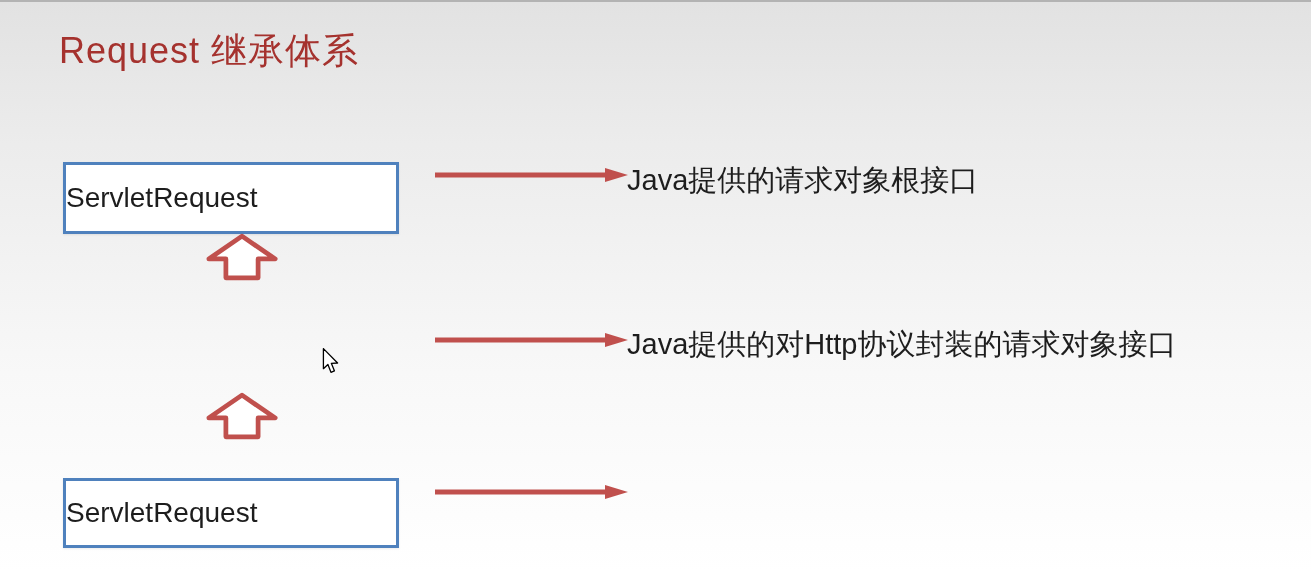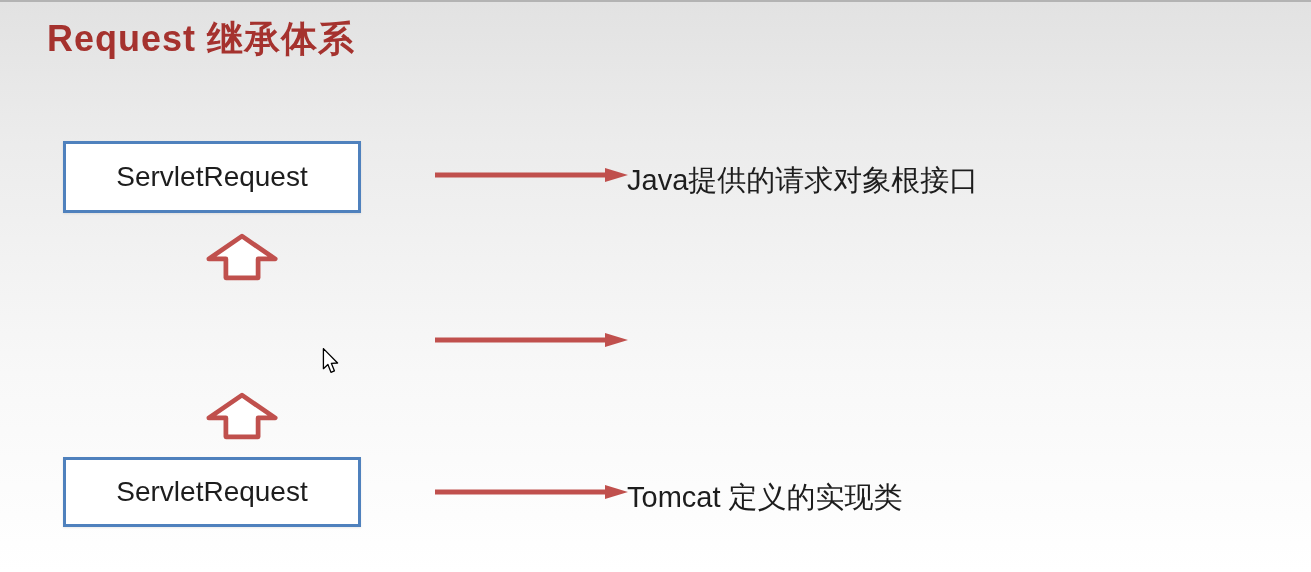--- a/index.html
+++ b/index.html
@@ -18,39 +18,39 @@
     width: 1311px;
     height: 572px;
     background: linear-gradient(180deg, #e2e2e2 0%, #ececec 25%, #f8f8f8 65%, #ffffff 100%);
     border-top: 2px solid #b3b3b3;
     box-sizing: border-box;
   }
   .title {
     position: absolute;
     left: 47px;
     top: 14px;
-    margin: 0;
+    margin: 12px;
     font-size: 36px;
     line-height: 46px;
-    font-weight: 700;
+    font-weight: 400;
     color: var(--title, #a5322e);
     letter-spacing: 1px;
   }
   .class-box {
     position: absolute;
     left: 63px;
-    width: 298px;
+    width: 336px;
     height: 72px;
     box-sizing: border-box;
     background: #ffffff;
     border: 3px solid var(--box-border, #4f81bd);
     display: flex;
     align-items: center;
-    justify-content: center;
     box-shadow: 0 1px 2px rgba(0,0,0,0.08);
+    margin-top: 21px;
   }
   .class-box .label {
     font-size: 28px;
     color: var(--text, #1d1d1d);
   }
   .box-1 { top: 139px; }
   .box-2 { top: 297px; }
   .box-3 { top: 455px; height: 70px; }
 
   .up-arrow {
@@ -109,31 +109,31 @@
   <div class="desc desc-1">Java提供的请求对象根接口</div>
 
   <svg class="up-arrow up-arrow-1" viewBox="0 0 76 50">
     <polygon points="38,3 73,27 55,27 55,47 21,47 21,27 3,27" fill="#ffffff" stroke="#c0504d" stroke-width="5" stroke-linejoin="round"></polygon>
   </svg>
 
   <svg class="right-arrow right-arrow-2" viewBox="0 0 195 20">
     <line x1="2" y1="10" x2="174" y2="10" stroke="#c0504d" stroke-width="5"></line>
     <polygon points="172,3 195,10 172,17" fill="#c0504d"></polygon>
   </svg>
+  <div class="desc desc-2">Java提供的对Http协议封装的请求对象接口</div>
 
   <svg class="up-arrow up-arrow-2" viewBox="0 0 76 50">
     <polygon points="38,3 73,27 55,27 55,47 21,47 21,27 3,27" fill="#ffffff" stroke="#c0504d" stroke-width="5" stroke-linejoin="round"></polygon>
   </svg>
 
   <div class="class-box box-3">
     <span class="label">ServletRequest</span>
   </div>
   <svg class="right-arrow right-arrow-3" viewBox="0 0 195 20">
     <line x1="2" y1="10" x2="174" y2="10" stroke="#c0504d" stroke-width="5"></line>
     <polygon points="172,3 195,10 172,17" fill="#c0504d"></polygon>
   </svg>
-  <div class="desc desc-3">Tomcat 定义的实现类</div>
 
   <svg class="cursor" viewBox="0 0 14 22">
     <path d="M1,0.5 L1,17.5 L4.8,14 L7.4,20.6 L10.3,19.3 L7.7,13 L13,12.7 Z" fill="#ffffff" stroke="#000000" stroke-width="1.1" stroke-linejoin="round"></path>
   </svg>
 
 </div>
 
 </body></html>

